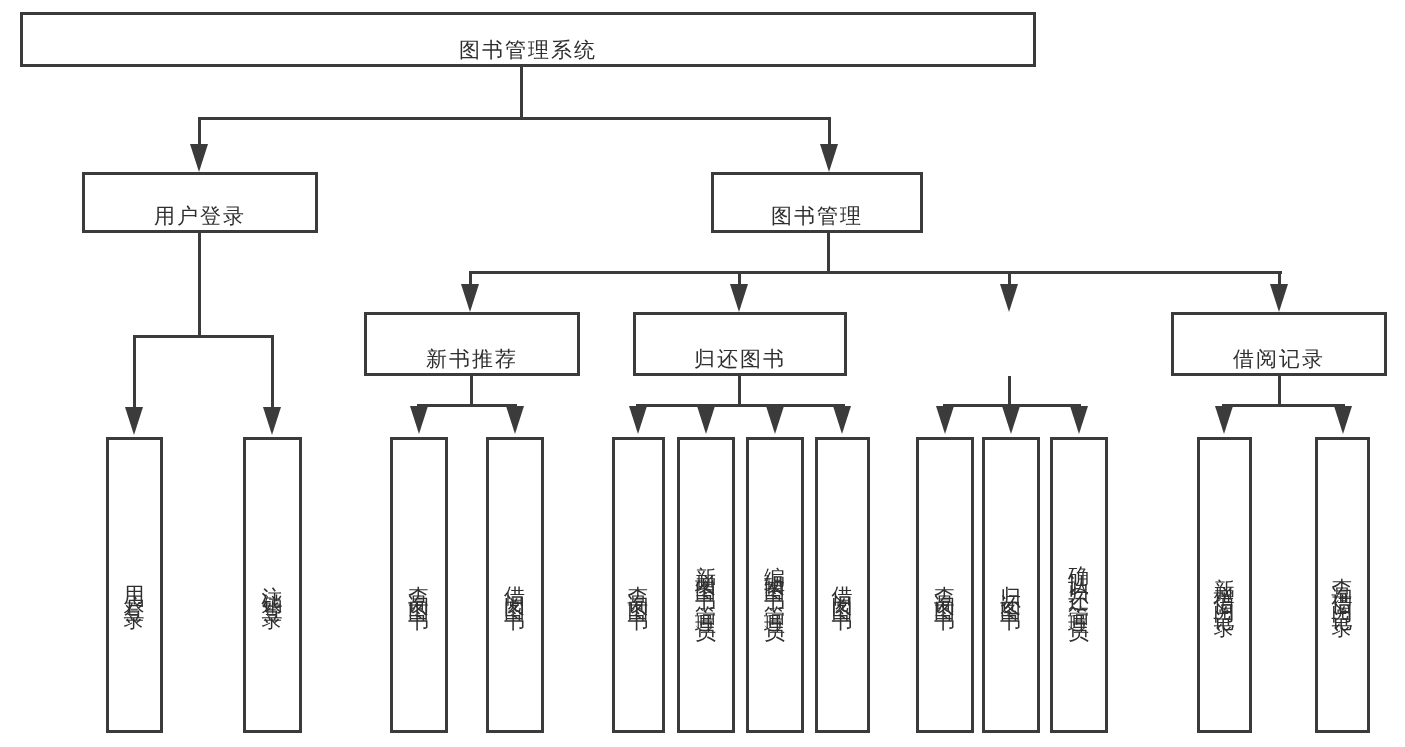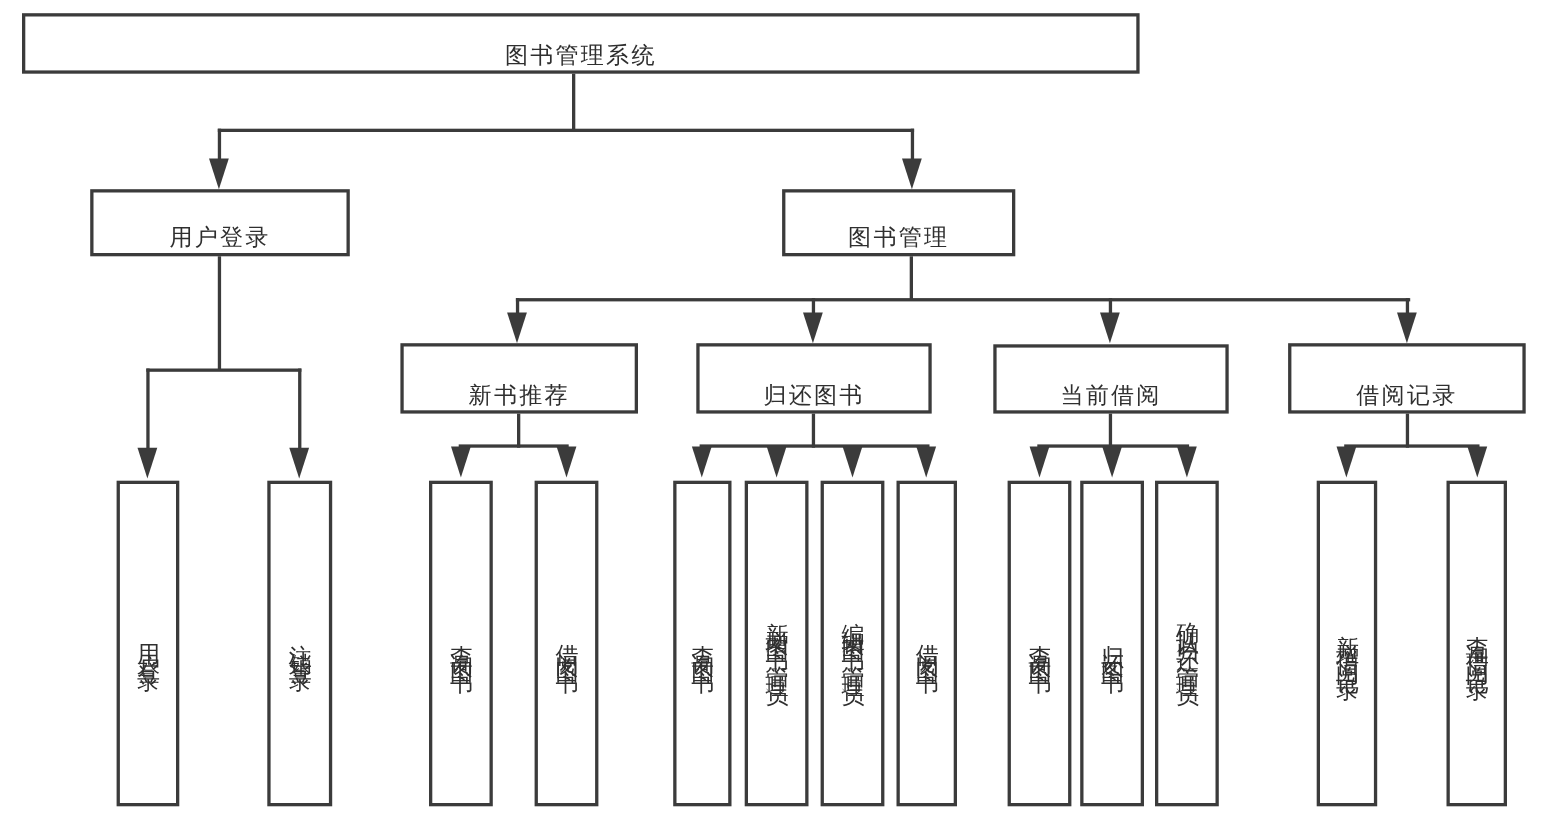--- a/index.html
+++ b/index.html
@@ -70,23 +70,20 @@
   </div>
 
   <div class="box" style="left:364px;top:312px;width:216px;height:64px;">
     <span>新书推荐</span>
   </div>
 
   <div class="box" style="left:633px;top:312px;width:214px;height:64px;">
     <span>归还图书</span>
   </div>
 
-  <div class="box" style="left:903px;top:313px;width:214px;height:63px;">
-    <span>当前借阅</span>
-  </div>
 
   <div class="box" style="left:1171px;top:312px;width:216px;height:64px;">
     <span>借阅记录</span>
   </div>
 
   <div class="vbox" style="left:106px;top:437px;width:57px;height:296px;">
     <span class="vtext">用户登录</span>
   </div>
   <div class="vbox" style="left:243px;top:437px;width:59px;height:296px;">
     <span class="vtext">注销登录</span>

